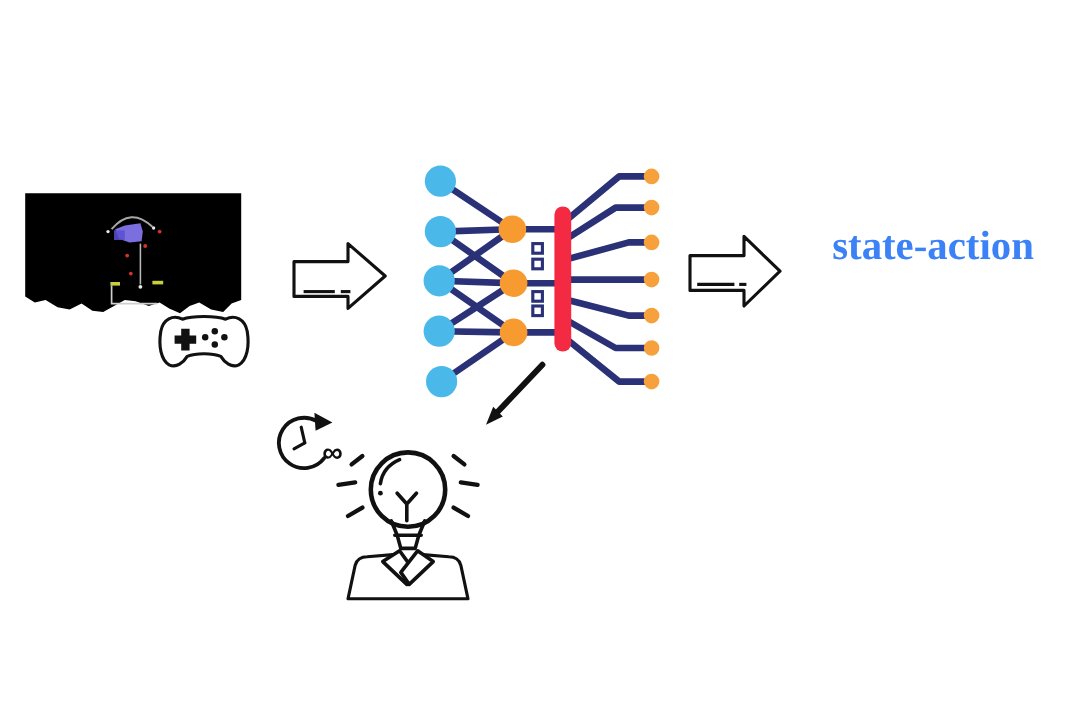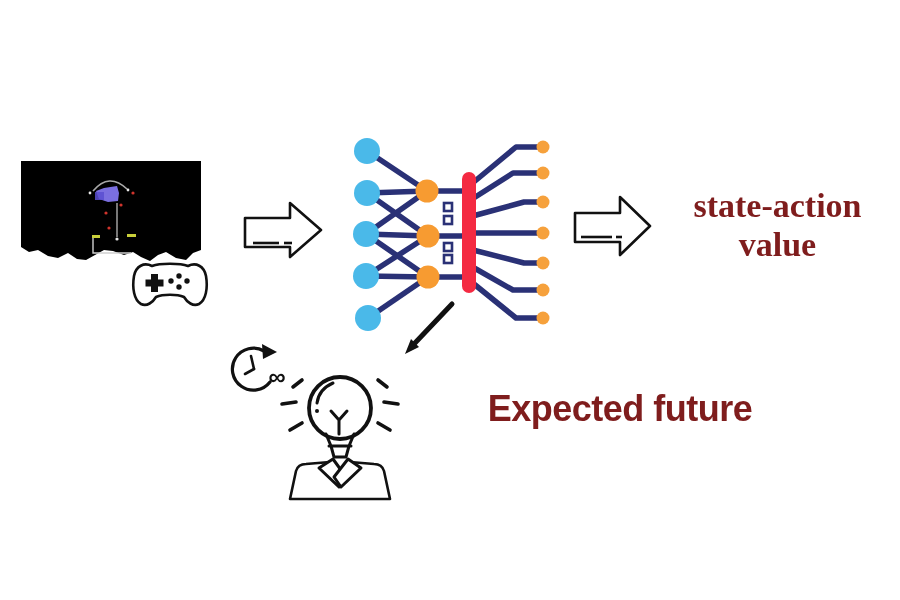--- a/index.html
+++ b/index.html
@@ -1,19 +1,19 @@
 <!DOCTYPE html>
 <html><head>
 <meta charset="utf-8">
 <style>
   html,body{margin:0;padding:0;background:#fff;}
   #canvas{position:relative;width:900px;height:600px;background:#ffffff;overflow:hidden;
           font-family:"Liberation Sans",sans-serif;}
   #scene{position:absolute;left:0;top:0;}
-  .label{position:absolute;text-align:center;color:#7f1d1d;}
+  .label{position:absolute;text-align:center;color:#3b82f6;}
   #state-action-label{left:655px;top:186px;width:245px;
       font-family:"Liberation Serif",serif;font-weight:bold;font-size:34px;line-height:39px;}
   #human-label{left:418px;top:386px;width:404px;
       font-family:"Liberation Sans",sans-serif;font-weight:bold;font-size:36px;line-height:45px;
       letter-spacing:-0.5px;}
   .outline{fill:#ffffff;stroke:#111111;stroke-width:2.6;stroke-linejoin:round;}
   .edge{stroke:#2a3176;stroke-width:5.5;stroke-linecap:round;fill:none;stroke-linejoin:round;}
   .icon-stroke{stroke:#111111;fill:none;stroke-linecap:round;stroke-linejoin:round;}
 </style>
 </head>
@@ -148,19 +148,17 @@
       <path class="icon-stroke" stroke-width="3" d="M317,403 Q319,389 333,383"></path>
       <circle cx="317" cy="411" r="2" fill="#111111"></circle>
       <path class="icon-stroke" stroke-width="3" d="M331,411 L339,420 L347,411 M339,420 L339,434"></path>
       <path class="icon-stroke" stroke-width="3" d="M326,434 L331,446 M354,434 L349,446 M329,446 L351,446 M331,446 L334,457
                M349,446 L346,457 M334,457 L346,457"></path>
     </g>
   </svg>
 
   <div class="label" id="state-action-label">
     <div>state-action</div>
-    <div>value</div>
   </div>
 
   <div class="label" id="human-label">
-    <div>Expected future</div>
   </div>
 </div>
 
 </body></html>

